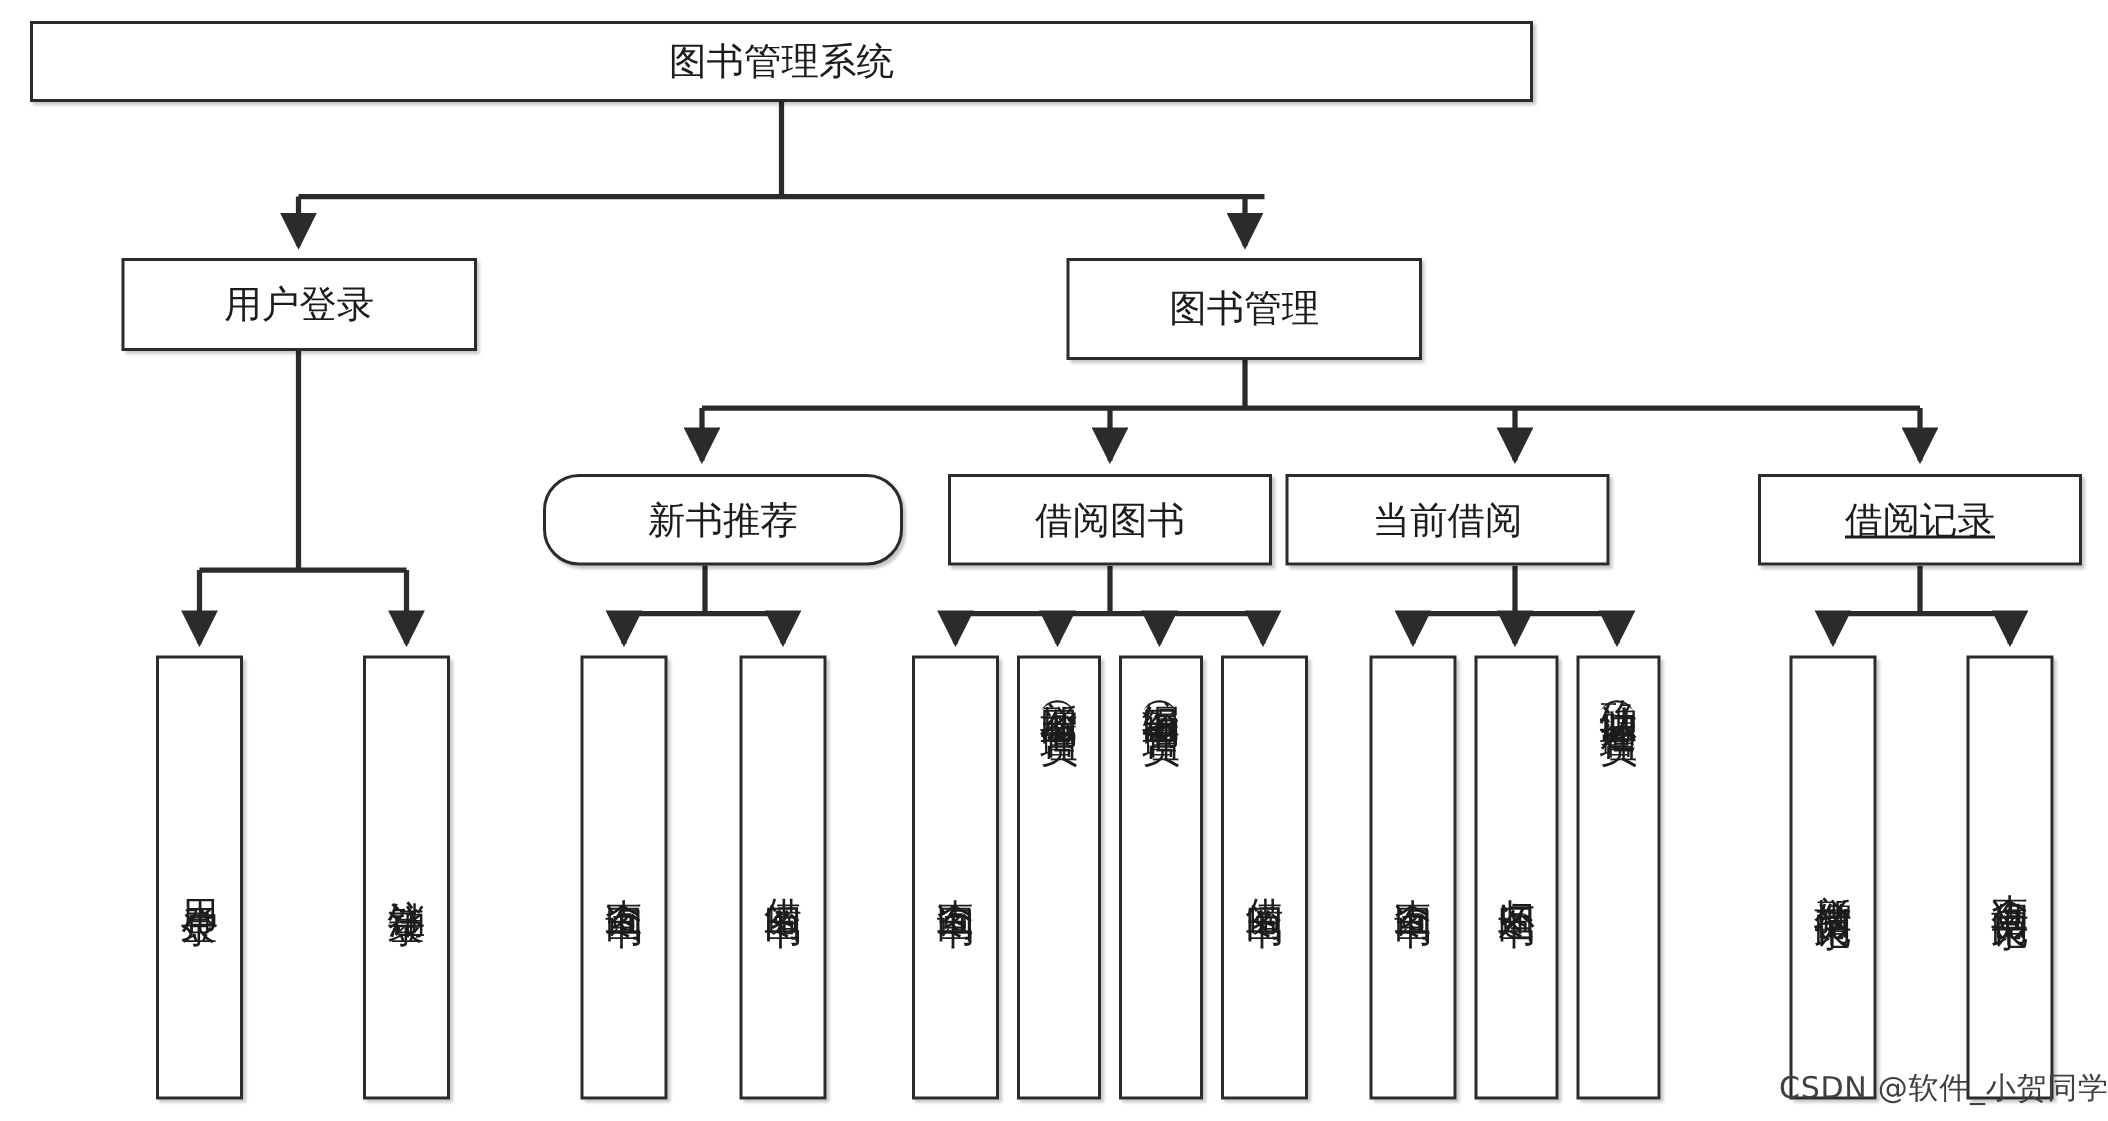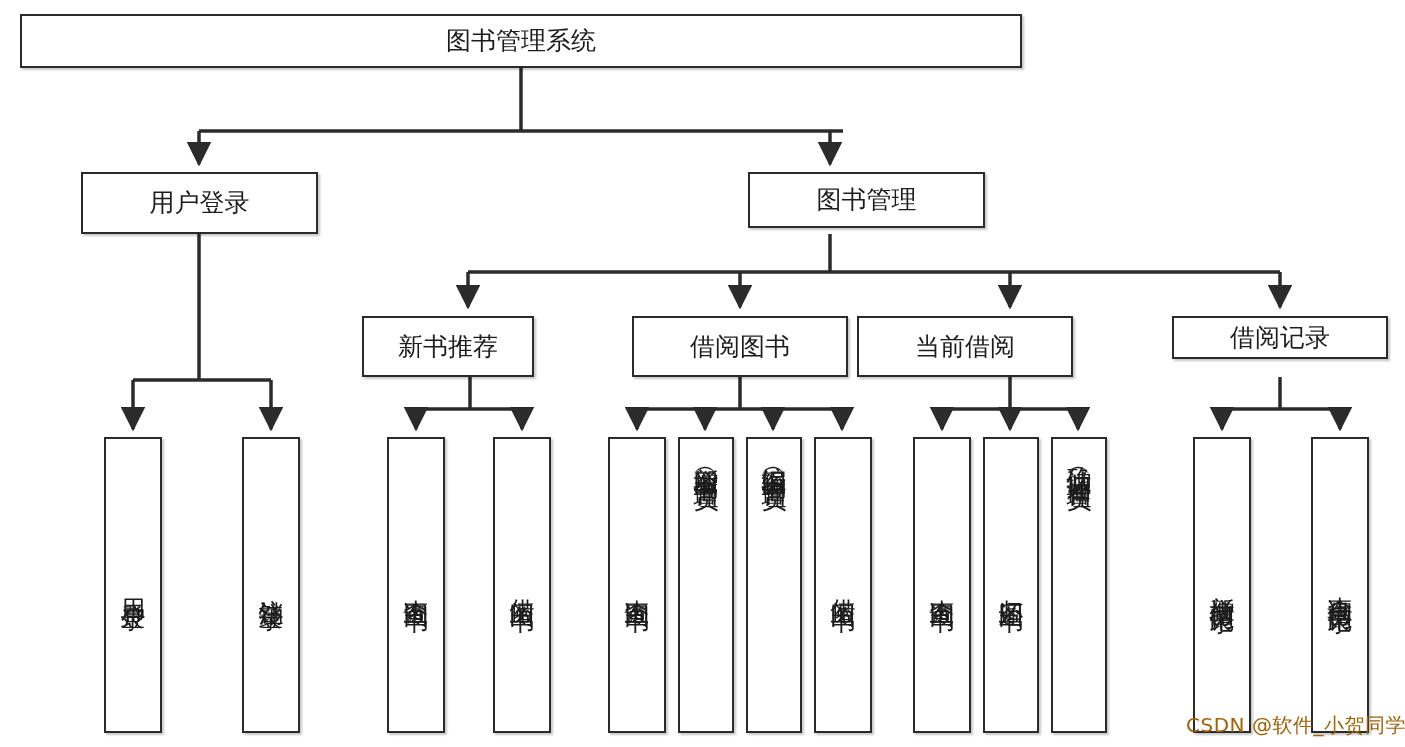--- a/index.html
+++ b/index.html
@@ -60,21 +60,21 @@
   }
   .node.vert.centered {
     align-items: center;
     padding-top: 0;
   }
   .watermark {
     position: absolute;
     left: 1186px;
     top: 712px;
     font-size: 20px;
-    color: #a16207;
+    color: #404040;
     letter-spacing: 0.5px;
     z-index: 5;
     white-space: pre;
   }
 </style>
 </head>
 <body>
 
 <div id="canvas">
 
@@ -128,34 +128,34 @@
     </g>
   </svg>
 
   <div class="node horiz" style="left:20px; top:14px; width:1002px; height:54px;">
     <span class="label">图书管理系统</span>
   </div>
 
   <div class="node horiz" style="left:81px; top:172px; width:237px; height:62px;">
     <span class="label">用户登录</span>
   </div>
-  <div class="node horiz" style="left:748px; top:172px; width:237px; height:56px;">
+  <div class="node horiz" style="left:711px; top:172px; width:237px; height:68px;">
     <span class="label">图书管理</span>
   </div>
 
-  <div class="node horiz" style="left:362px; top:316px; width:172px; height:61px;">
+  <div class="node horiz" style="left:362px; top:316px; width:240px; height:61px;border-radius:24px;">
     <span class="label">新书推荐</span>
   </div>
   <div class="node horiz" style="left:632px; top:316px; width:216px; height:61px;">
     <span class="label">借阅图书</span>
   </div>
   <div class="node horiz" style="left:857px; top:316px; width:216px; height:61px;">
     <span class="label">当前借阅</span>
   </div>
-  <div class="node horiz" style="left:1172px; top:316px; width:216px; height:43px;">
+  <div class="node horiz" style="left:1172px; top:316px; width:216px; height:61px;text-decoration:underline;">
     <span class="label">借阅记录</span>
   </div>
 
   <div class="node vert centered" style="left:104px; top:437px; width:58px; height:296px;">
     <span class="label">用户登录</span>
   </div>
   <div class="node vert centered" style="left:242px; top:437px; width:58px; height:296px;">
     <span class="label">注销登录</span>
   </div>
 

